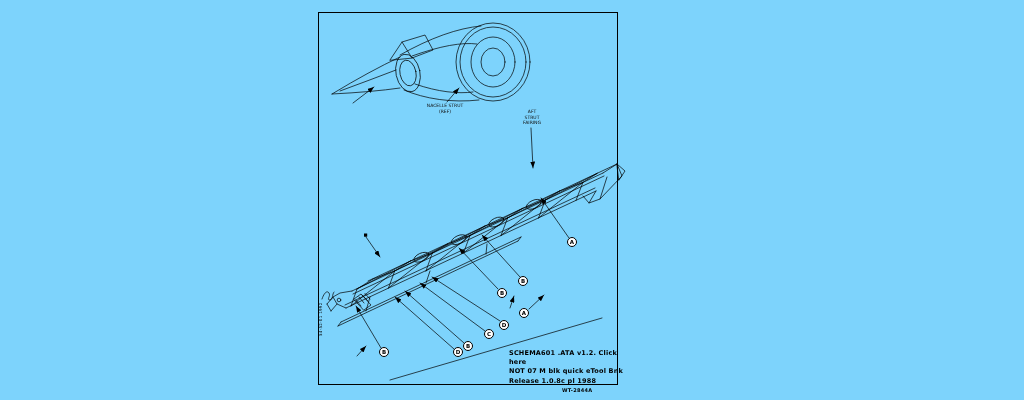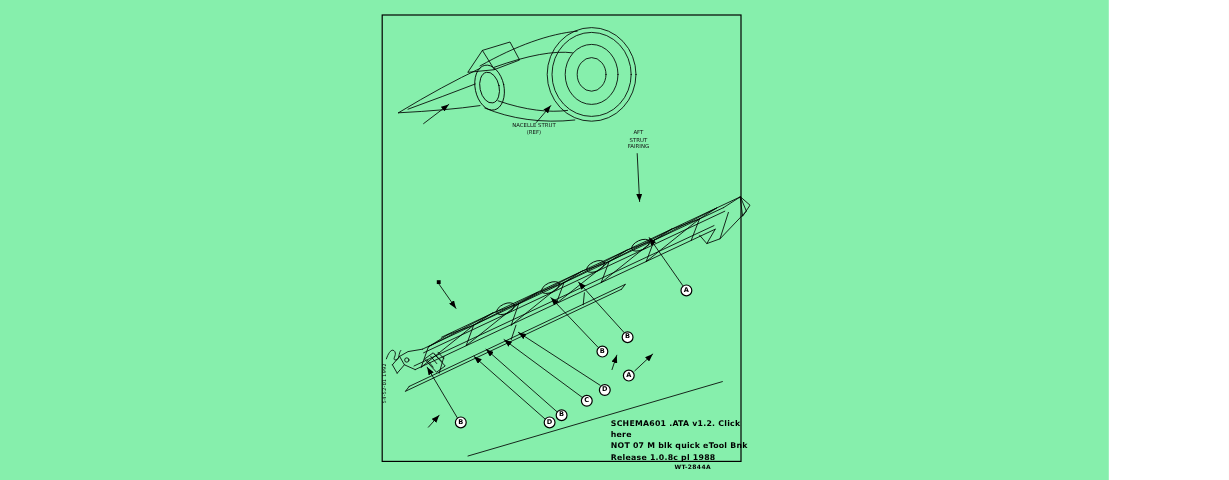--- a/index.html
+++ b/index.html
@@ -1,16 +1,16 @@
 <!DOCTYPE html>
 <html><head>
 <meta charset="utf-8">
 <style>
   html,body{margin:0;padding:0;background:#ffffff;}
-  .stage{position:relative;width:924px;height:400px;background:#86efac;overflow:hidden;
+  .stage{position:relative;width:1024px;height:400px;background:#7dd3fc;overflow:hidden;
          font-family:"Liberation Sans", sans-serif;color:#000;}
   .stage svg{position:absolute;left:0;top:0;}
   .lbl{position:absolute;font-size:4.5px;line-height:5.5px;text-align:center;
        font-family:"DejaVu Sans", sans-serif;color:#111;}
   .caption{position:absolute;left:509px;top:349px;width:125px;
            font-size:6.5px;line-height:9.2px;font-weight:bold;letter-spacing:.2px;
            font-family:"DejaVu Sans", sans-serif;}
   .figid{position:absolute;left:562px;top:387px;font-size:5px;font-weight:bold;
          font-family:"DejaVu Sans", sans-serif;letter-spacing:.3px;}
   .margin-text{position:absolute;left:318px;top:336px;font-size:4px;letter-spacing:.3px;

